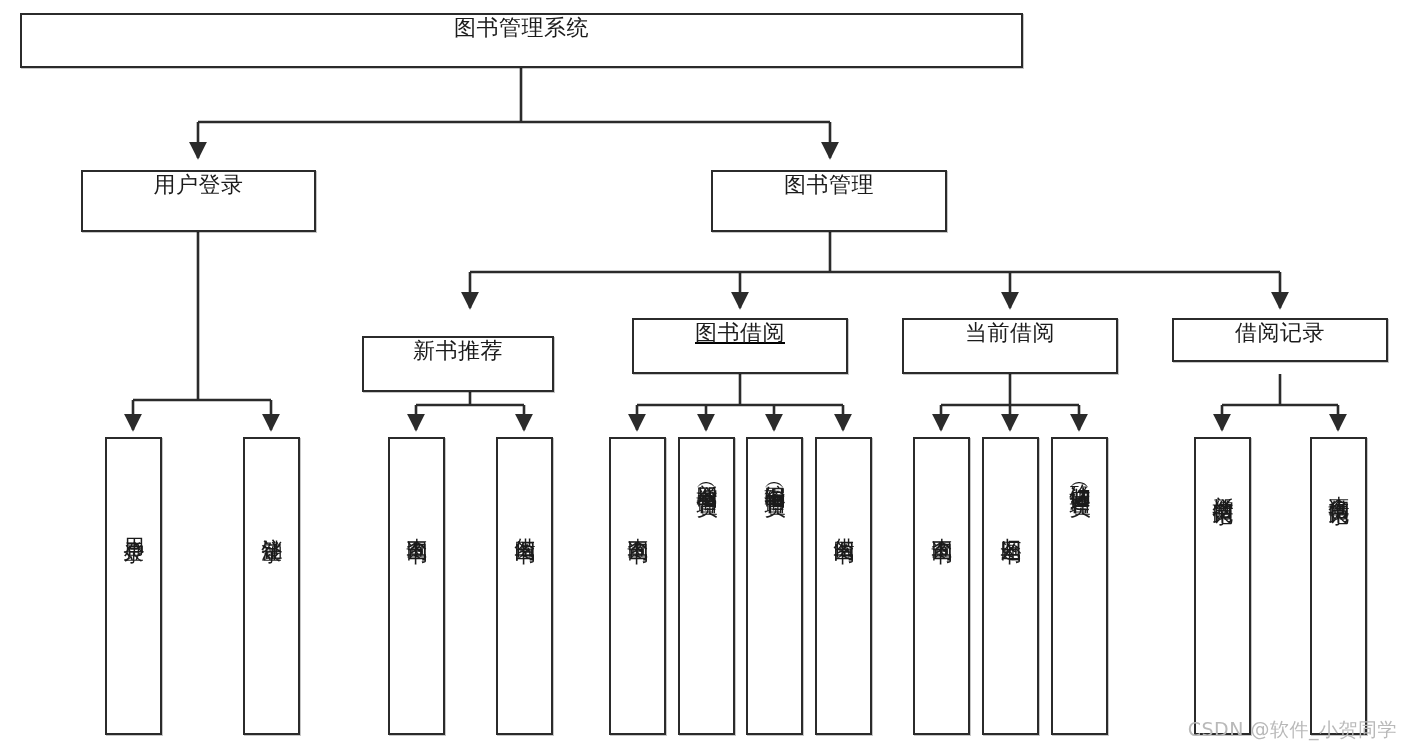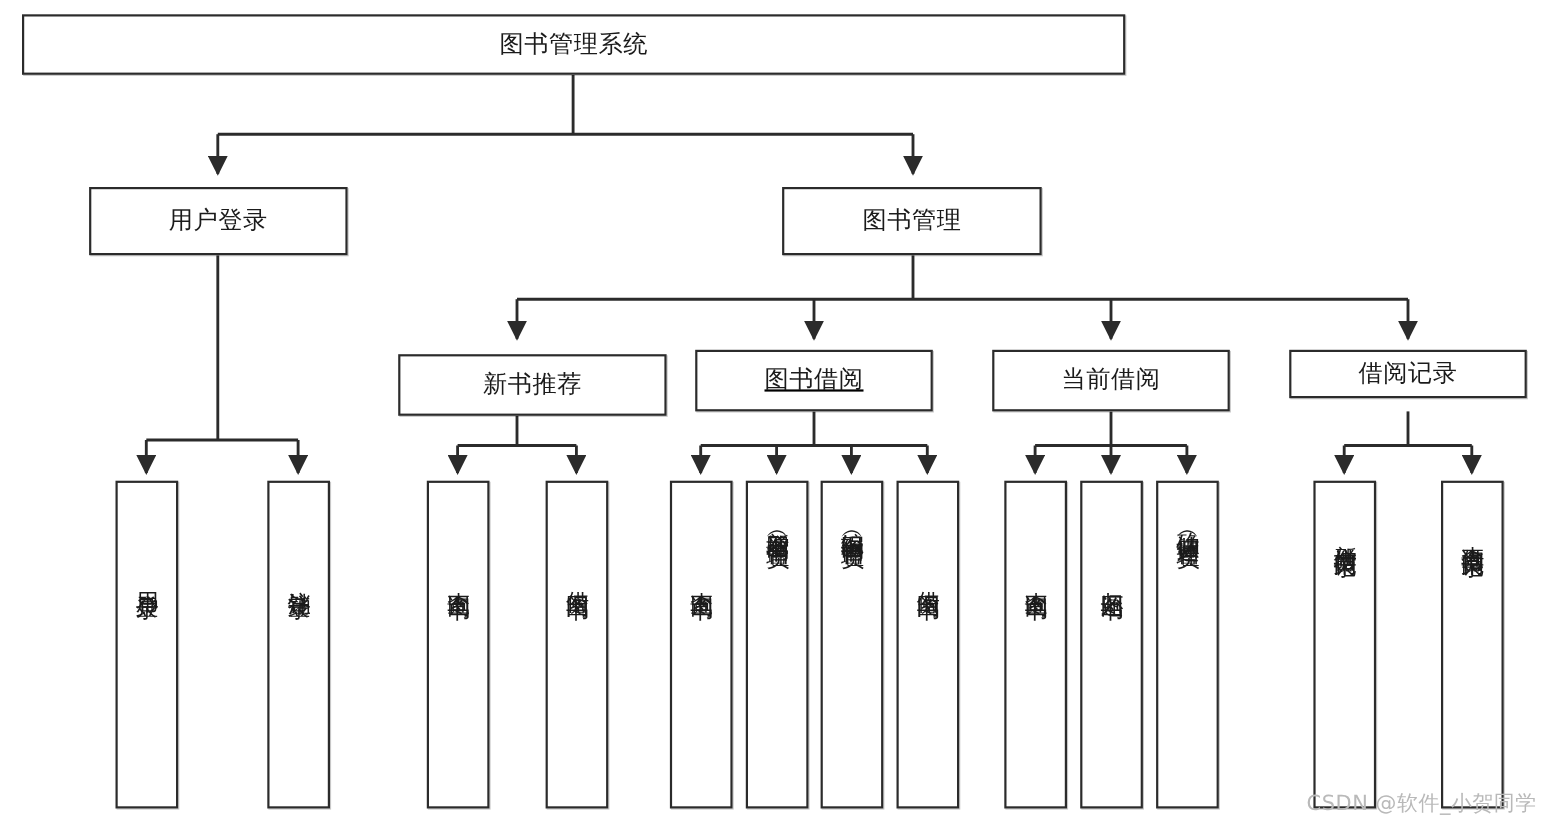--- a/index.html
+++ b/index.html
@@ -25,21 +25,20 @@
     width: 1405px;
     height: 747px;
     pointer-events: none;
   }
   .node {
     position: absolute;
     box-sizing: border-box;
     background: #ffffff;
     border: 2.5px solid #2b2b2b;
     display: flex;
-    align-items: center;
     justify-content: center;
     box-shadow: 1px 1px 0 rgba(0,0,0,0.22);
   }
   .node .label {
     color: #1b1b1b;
     line-height: 1.18;
     text-align: center;
     white-space: pre;
   }
   .node.horizontal .label {
@@ -139,21 +138,21 @@
   </div>
 
   <div class="node horizontal" style="left:81px; top:170px; width:235px; height:62px;">
     <span class="label">用户登录</span>
   </div>
 
   <div class="node horizontal" style="left:711px; top:170px; width:236px; height:62px;">
     <span class="label">图书管理</span>
   </div>
 
-  <div class="node horizontal" style="left:362px; top:322px; width:244px; height:56px;">
+  <div class="node horizontal" style="left:362px; top:336px; width:192px; height:56px;">
     <span class="label">新书推荐</span>
   </div>
 
   <div class="node horizontal" style="left:632px; top:318px; width:216px; height:56px;text-decoration:underline;">
     <span class="label">图书借阅</span>
   </div>
 
   <div class="node horizontal" style="left:902px; top:318px; width:216px; height:56px;">
     <span class="label">当前借阅</span>
   </div>

